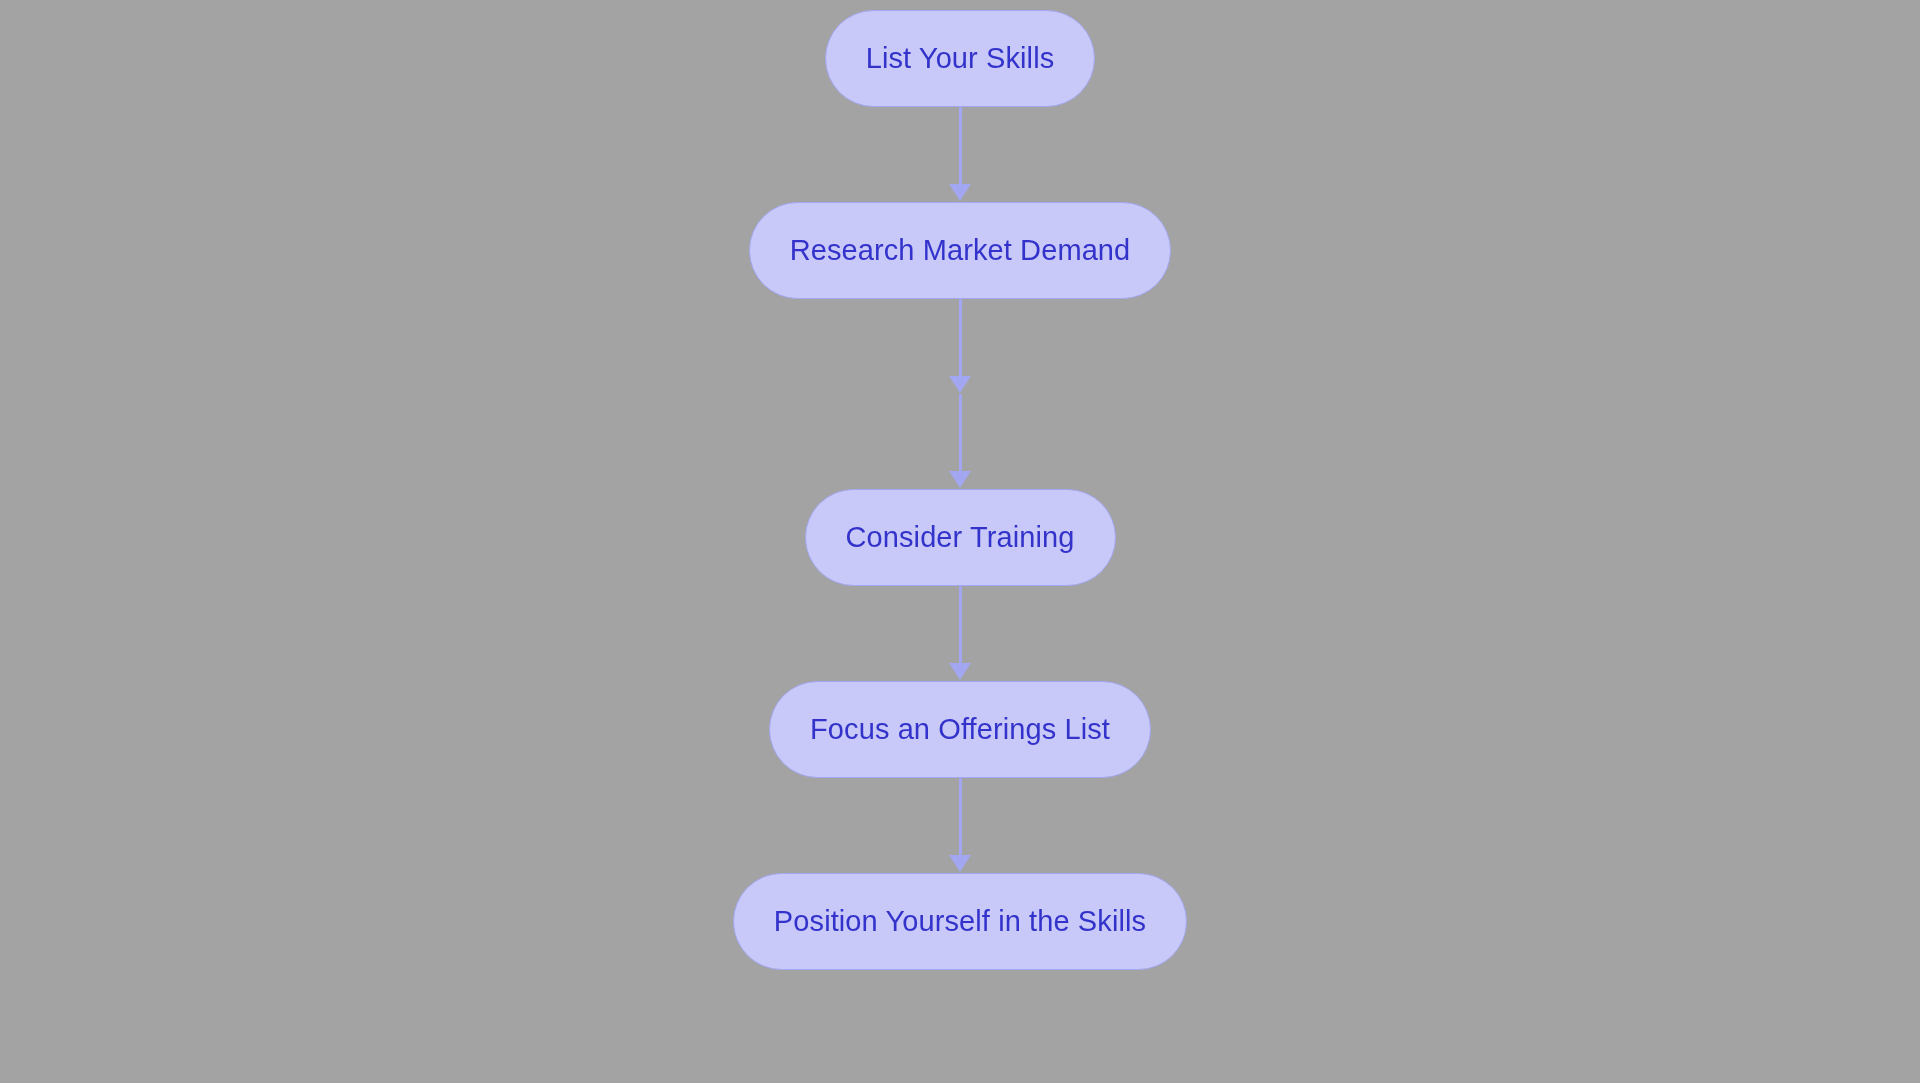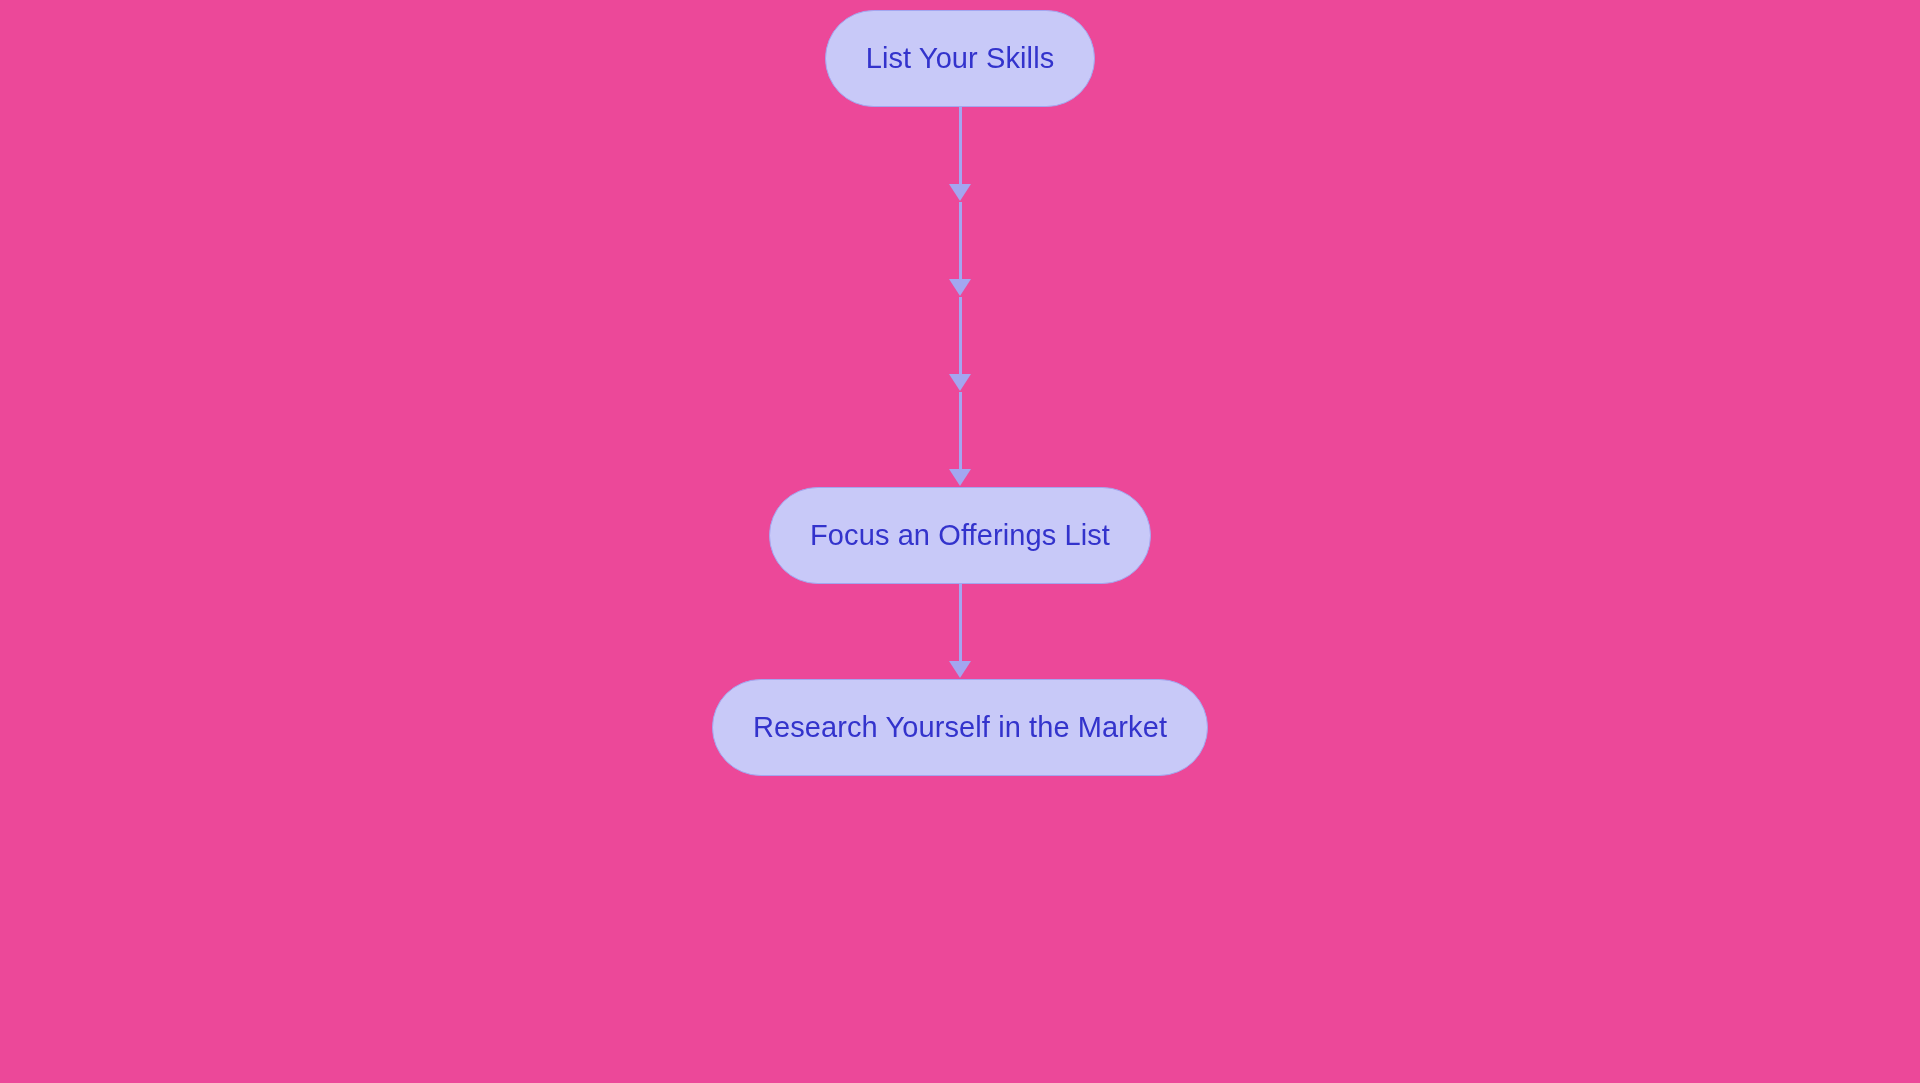--- a/index.html
+++ b/index.html
@@ -11,21 +11,21 @@
     height: 1083px;
     background: #ffffff;
     font-family: "Liberation Sans", sans-serif;
     overflow: hidden;
   }
 
   #flowchart-canvas {
     position: relative;
     width: 1920px;
     height: 1083px;
-    background: #ec4899;
+    background: #a3a3a3;
   }
 
   .flow-column {
     position: absolute;
     left: 0;
     top: 0;
     width: 1920px;
     height: 1083px;
     display: flex;
     flex-direction: column;
@@ -90,45 +90,51 @@
 
     <div class="node">
       <span class="node-label">List Your Skills</span>
     </div>
 
     <div class="connector">
       <div class="connector-line"></div>
       <div class="connector-head"></div>
     </div>
 
+    <div class="node">
+      <span class="node-label">Research Market Demand</span>
+    </div>
 
     <div class="connector">
       <div class="connector-line"></div>
       <div class="connector-head"></div>
     </div>
 
 
     <div class="connector">
       <div class="connector-line"></div>
       <div class="connector-head"></div>
     </div>
 
+    <div class="node">
+      <span class="node-label">Consider Training</span>
+    </div>
 
     <div class="connector">
       <div class="connector-line"></div>
       <div class="connector-head"></div>
     </div>
 
     <div class="node">
       <span class="node-label">Focus an Offerings List</span>
     </div>
 
     <div class="connector">
       <div class="connector-line"></div>
       <div class="connector-head"></div>
     </div>
 
     <div class="node">
-      <span class="node-label">Research Yourself in the Market</span>
+      <span class="node-label">Position Yourself in the Skills</span>
     </div>
 
   </div>
 </div>
 
 </body></html>

